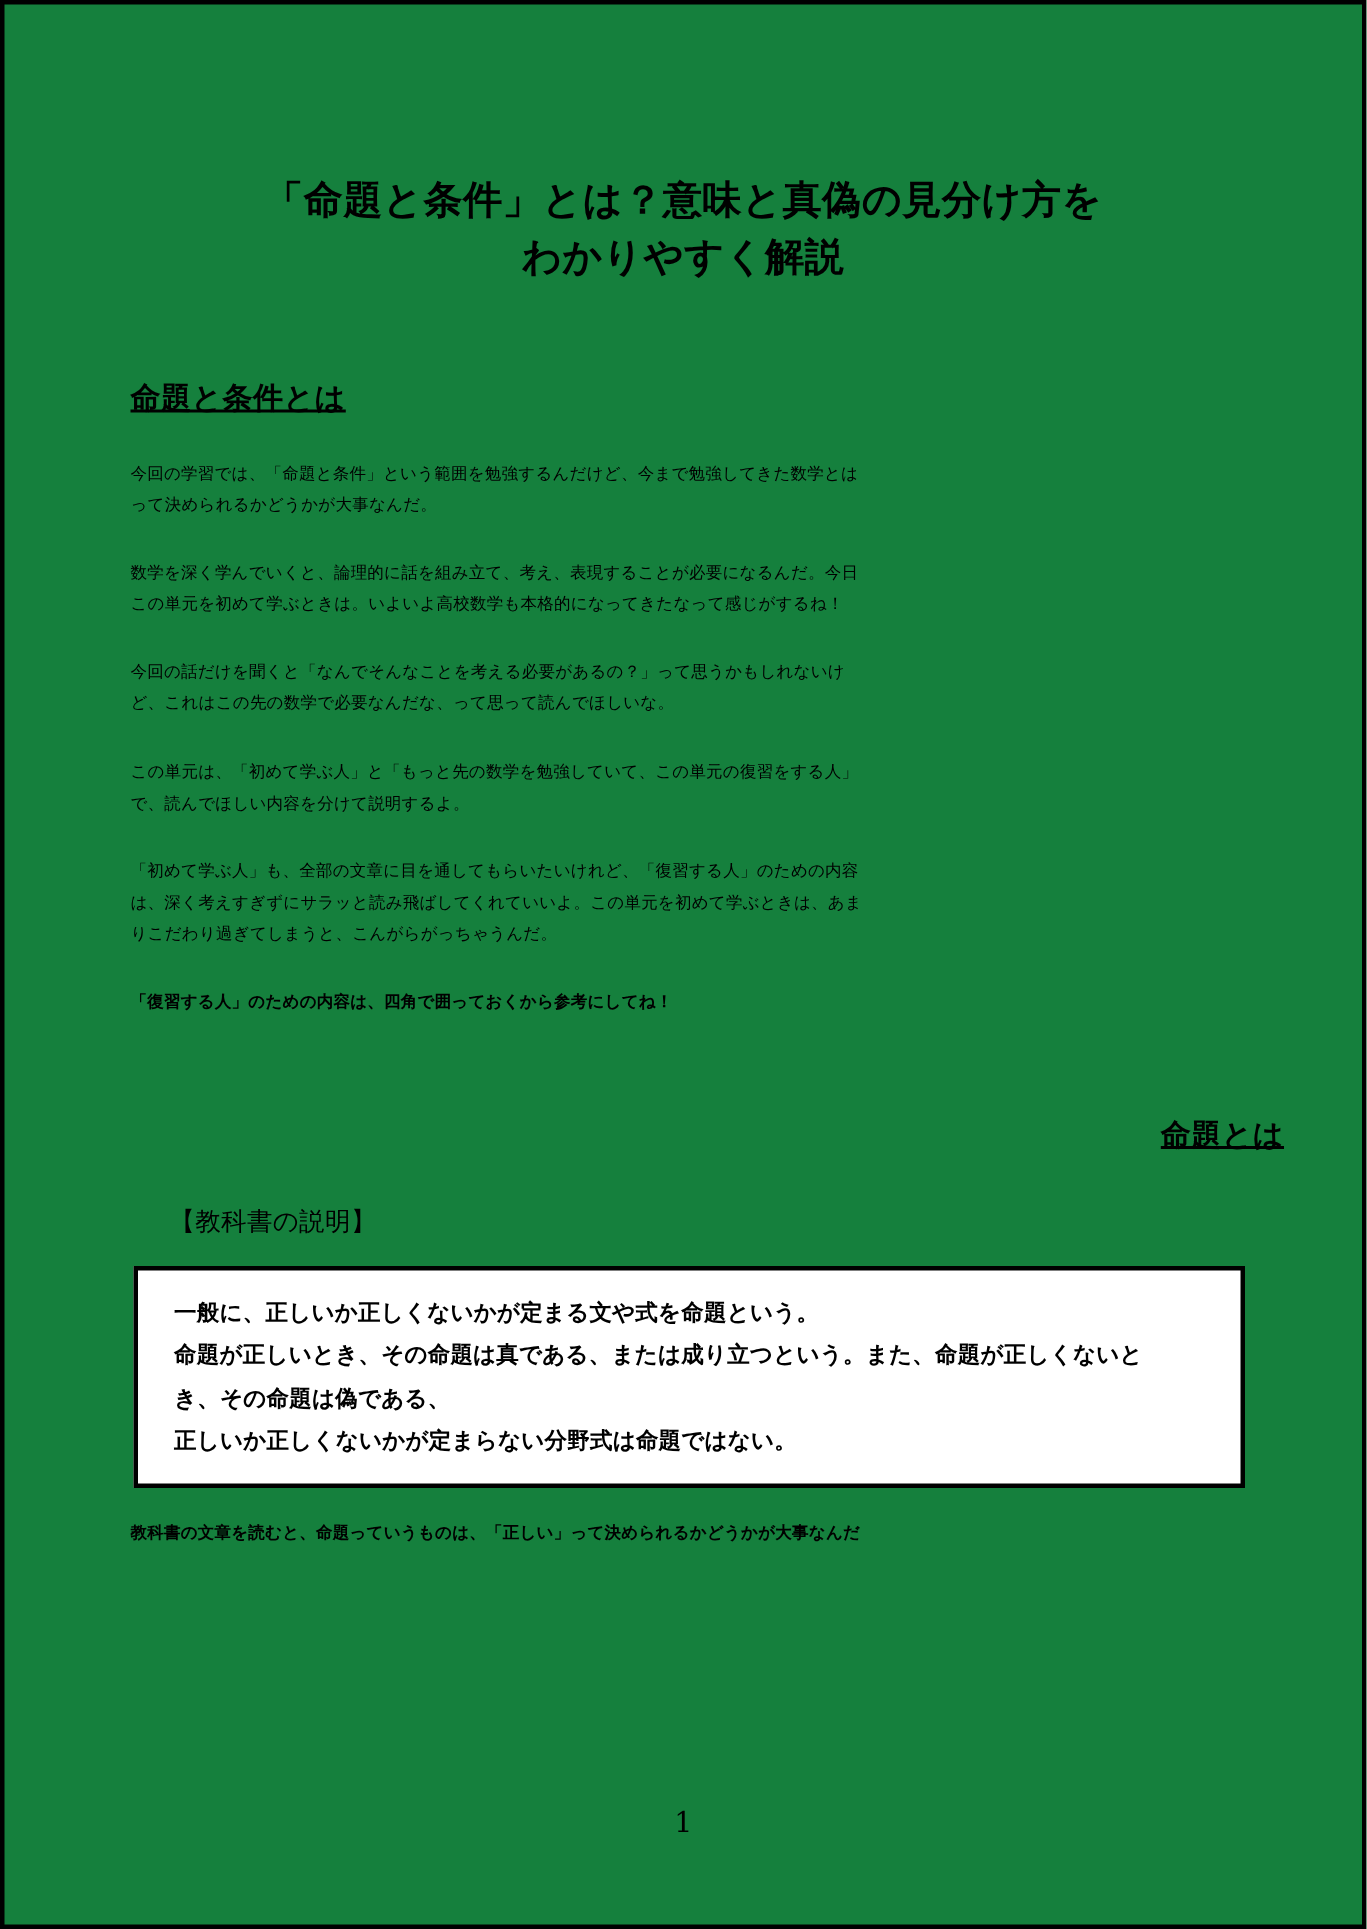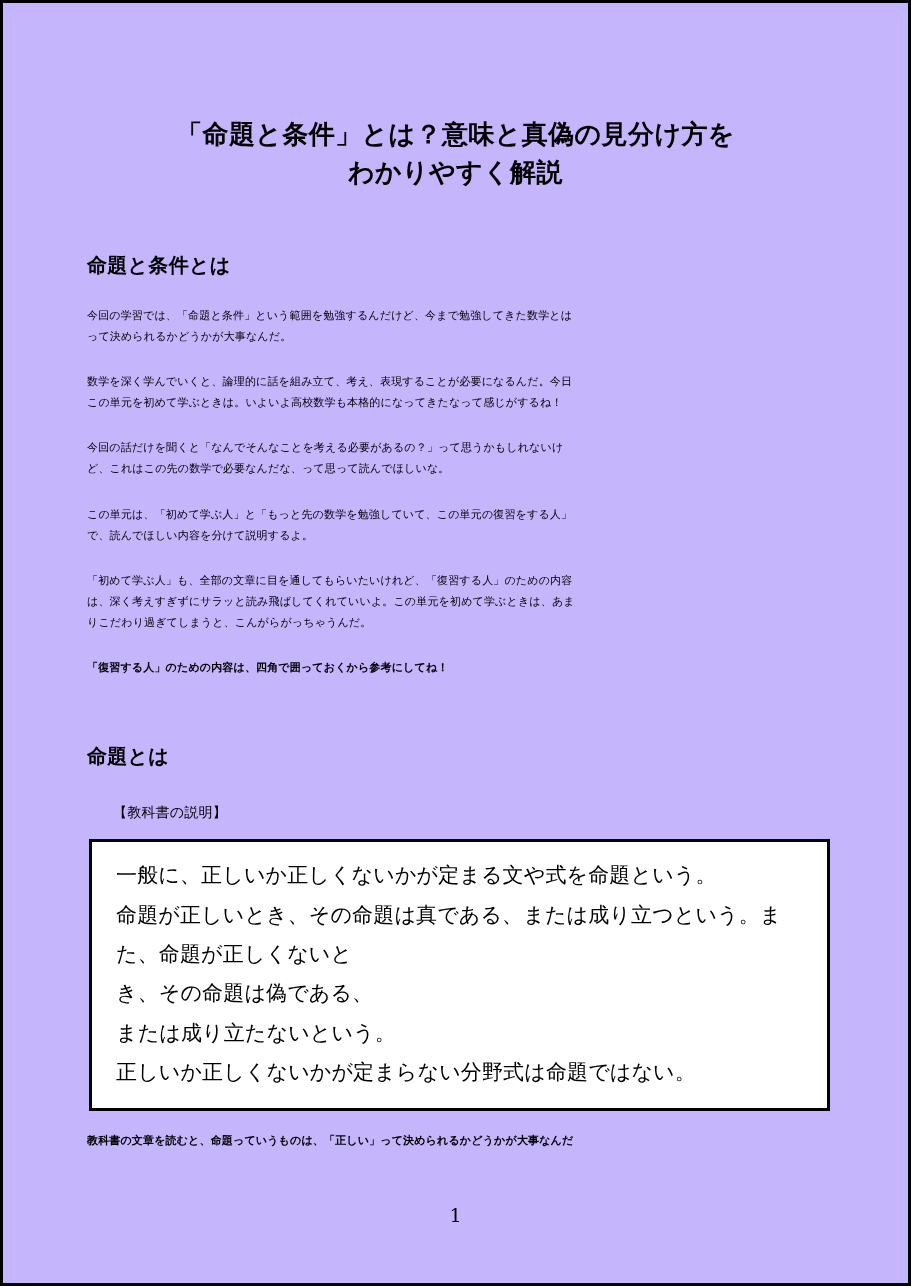--- a/index.html
+++ b/index.html
@@ -12,21 +12,21 @@
     font-family: "DejaVu Sans", "Liberation Sans", sans-serif;
     color: #000000;
     -webkit-font-smoothing: antialiased;
   }
 
   .page {
     position: relative;
     width: 911px;
     height: 1286px;
     box-sizing: border-box;
-    background: #c4b5fd;
+    background: #15803d;
     border: 3px solid #000000;
     overflow: hidden;
   }
 
   .page-inner {
     position: relative;
     width: 100%;
     height: 100%;
     box-sizing: border-box;
     padding: 0 52px;
@@ -47,26 +47,28 @@
   }
 
   
   .section-heading {
     margin: 0;
     font-size: 20px;
     font-weight: bold;
     line-height: 1.4;
     letter-spacing: 0.3px;
     padding-left: 32px;
+    text-decoration: underline;
   }
   .section-heading.first {
     padding-top: 59px;
   }
   .section-heading.second {
     padding-top: 64px;
+    text-align: right;
   }
 
   
   .body-block {
     padding-left: 32px;
     padding-right: 6px;
     padding-top: 26px;
   }
   .para {
     margin: 0 0 24px 0;
@@ -81,39 +83,40 @@
   }
   .para .l {
     display: block;
   }
 
   
   .box-label {
     margin: 0;
     padding-left: 58px;
     padding-top: 31px;
-    font-size: 14px;
+    font-size: 17px;
     line-height: 1.7;
     letter-spacing: 0.2px;
   }
 
   .definition-box {
     margin: 14px 0 0 34px;
     margin-right: 26px;
     border: 3px solid #000000;
     box-sizing: border-box;
     padding: 14px 16px 15px 16px;
     background: #ffffff;
   }
   .definition-box .box-line {
     display: block;
-    font-size: 21px;
+    font-size: 15px;
     line-height: 1.88;
     letter-spacing: 0.15px;
     padding-left: 8px;
+    font-weight: bold;
   }
 
   
   .closing-block {
     padding-left: 32px;
     padding-right: 6px;
     padding-top: 19px;
   }
 
   
@@ -177,21 +180,20 @@
     </div>
 
     <h2 class="section-heading second">命題とは</h2>
 
     <p class="box-label">【教科書の説明】</p>
 
     <div class="definition-box">
       <span class="box-line">一般に、正しいか正しくないかが定まる文や式を命題という。</span>
       <span class="box-line">命題が正しいとき、その命題は真である、または成り立つという。また、命題が正しくないと</span>
       <span class="box-line">き、その命題は偽である、</span>
-      <span class="box-line">または成り立たないという。</span>
       <span class="box-line">正しいか正しくないかが定まらない分野式は命題ではない。</span>
     </div>
 
     <div class="closing-block">
       <p class="para">
         <span class="l">教科書の文章を読むと、命題っていうものは、「正しい」って決められるかどうかが大事なんだ</span>
 
       </p>
     </div>
 

